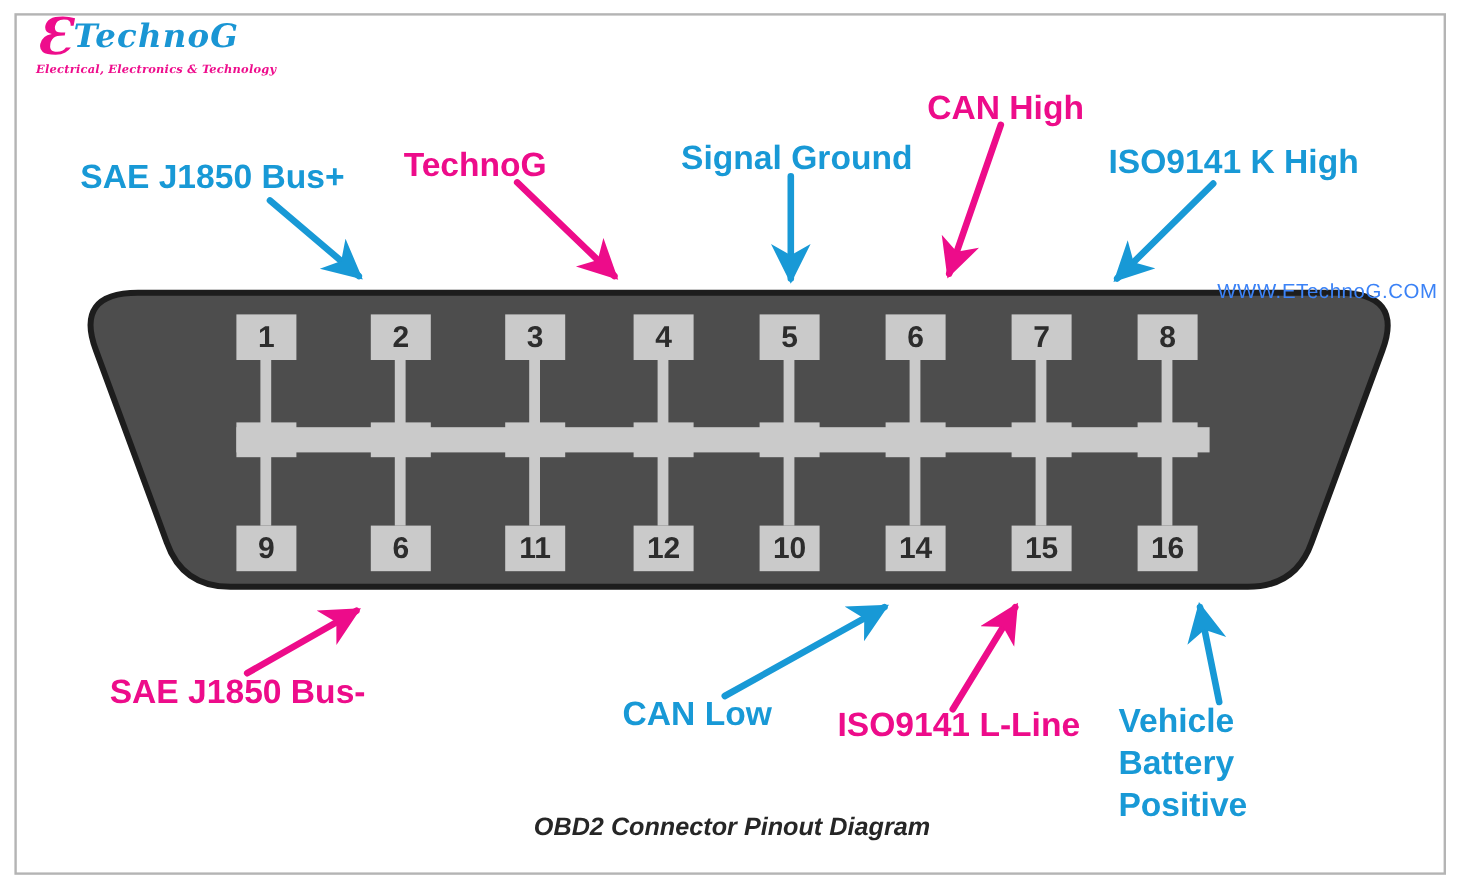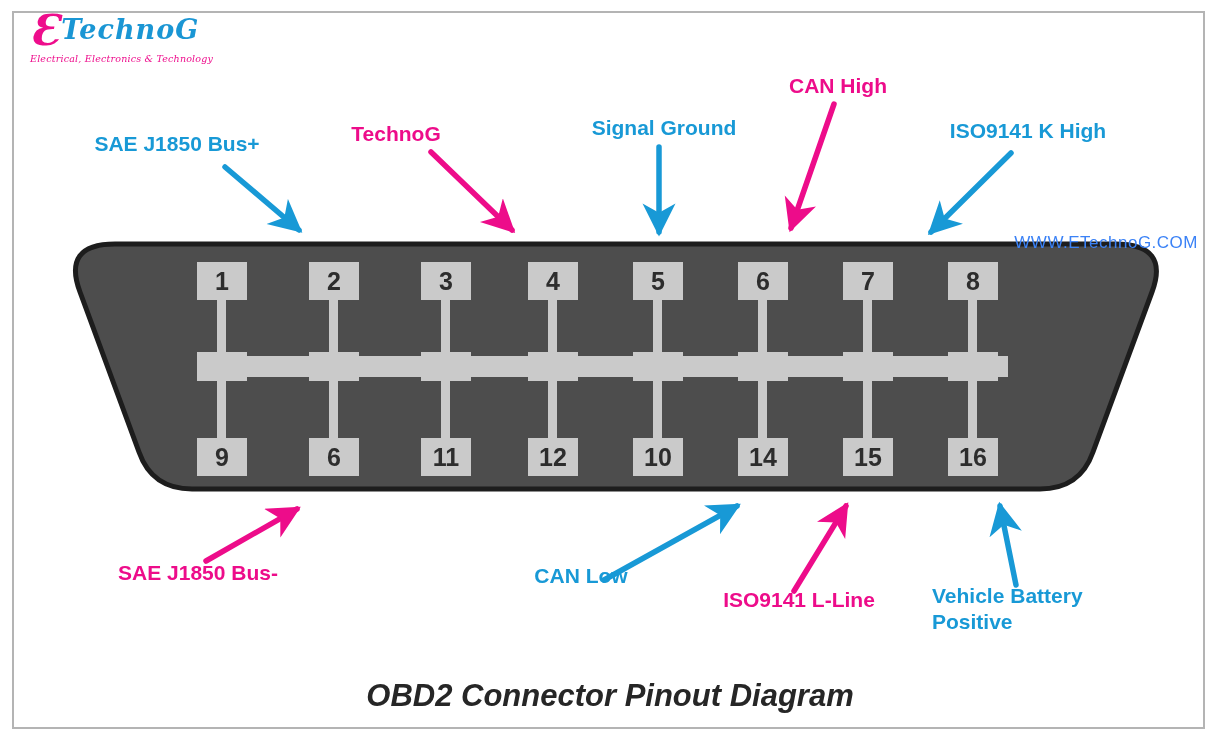--- a/index.html
+++ b/index.html
@@ -15,21 +15,21 @@
   .logo{position:absolute;left:30px;top:10px;z-index:5;line-height:1;}
   .logo-mark{
     font-family:"DejaVu Serif", serif;font-style:italic;font-weight:bold;
     font-size:42px;color:#ee0d8c;vertical-align:-6px;
   }
   .logo-name{
     font-family:"DejaVu Serif", serif;font-style:italic;font-weight:bold;
     font-size:27px;color:#1a96d4;margin-left:1px;letter-spacing:1px;
   }
   .logo-tag{
-    font-family:"DejaVu Serif", serif;font-style:italic;font-weight:normal;
+    font-family:"DejaVu Serif", serif;font-style:italic;font-weight:bold;
     font-size:9.5px;color:#ee0d8c;margin-top:2px;letter-spacing:0.2px;
   }
   
   .diagram-svg{position:absolute;left:0;top:0;z-index:1;}
   
   .bar{
     position:absolute;left:197px;top:356px;width:811px;height:21px;
     background:#cacaca;z-index:2;
   }
   .pincol{position:absolute;top:262px;width:50px;height:214px;z-index:2;}
@@ -39,33 +39,33 @@
     line-height:38px;
   }
   .psq.top{top:0;}
   .psq.bot{top:176px;}
   .stem{position:absolute;left:20px;width:9px;background:#cacaca;}
   .stem.top{top:37px;height:54px;}
   .stem.bot{top:118px;height:58px;}
   .junc{position:absolute;left:0;top:90px;width:50px;height:29px;background:#cacaca;}
   
   .lbl{
-    position:absolute;font-weight:bold;font-size:21px;white-space:nowrap;
+    position:absolute;font-weight:bold;font-size:28px;white-space:nowrap;
     transform:translateX(-50%);z-index:4;
   }
   .lbl.blue{color:#1899d6;}
   .lbl.pink{color:#ed0c8a;}
   .lbl.wrap{white-space:normal;width:200px;line-height:1.25;}
   .watermark{
     position:absolute;right:22px;top:233px;z-index:3;color:#3b82f6;
     font-size:17px;letter-spacing:0.5px;
   }
   .title{
     position:absolute;left:0;right:0;top:678px;text-align:center;
-    font-weight:bold;font-style:italic;font-size:31px;color:#262626;z-index:4;
+    font-weight:bold;font-style:italic;font-size:21px;color:#262626;z-index:4;
   }
 </style>
 </head>
 <body>
 
 <div class="frame"></div>
 
 <div class="logo">
   <span class="logo-mark">Ɛ</span><span class="logo-name">TechnoG</span>
   <div class="logo-tag">Electrical, Electronics &amp; Technology</div>
@@ -156,17 +156,17 @@
 </div>
 
 <div class="watermark">WWW.ETechnoG.COM</div>
 
 <div class="lbl blue" style="left:177px;top:132px">SAE J1850 Bus+</div>
 <div class="lbl pink" style="left:396px;top:122px">TechnoG</div>
 <div class="lbl blue" style="left:664px;top:116px">Signal Ground</div>
 <div class="lbl pink" style="left:838px;top:74px">CAN High</div>
 <div class="lbl blue" style="left:1028px;top:119px">ISO9141 K High</div>
 <div class="lbl pink" style="left:198px;top:561px">SAE J1850 Bus-</div>
-<div class="lbl blue" style="left:581px;top:564px">CAN Low</div>
+<div class="lbl blue" style="left:581px;top:579px">CAN Low</div>
 <div class="lbl pink" style="left:799px;top:588px">ISO9141 L-Line</div>
 <div class="lbl blue wrap" style="left:1032px;top:583px">Vehicle Battery Positive</div>
 
 <div class="title">OBD2 Connector Pinout Diagram</div>
 
 </body></html>

